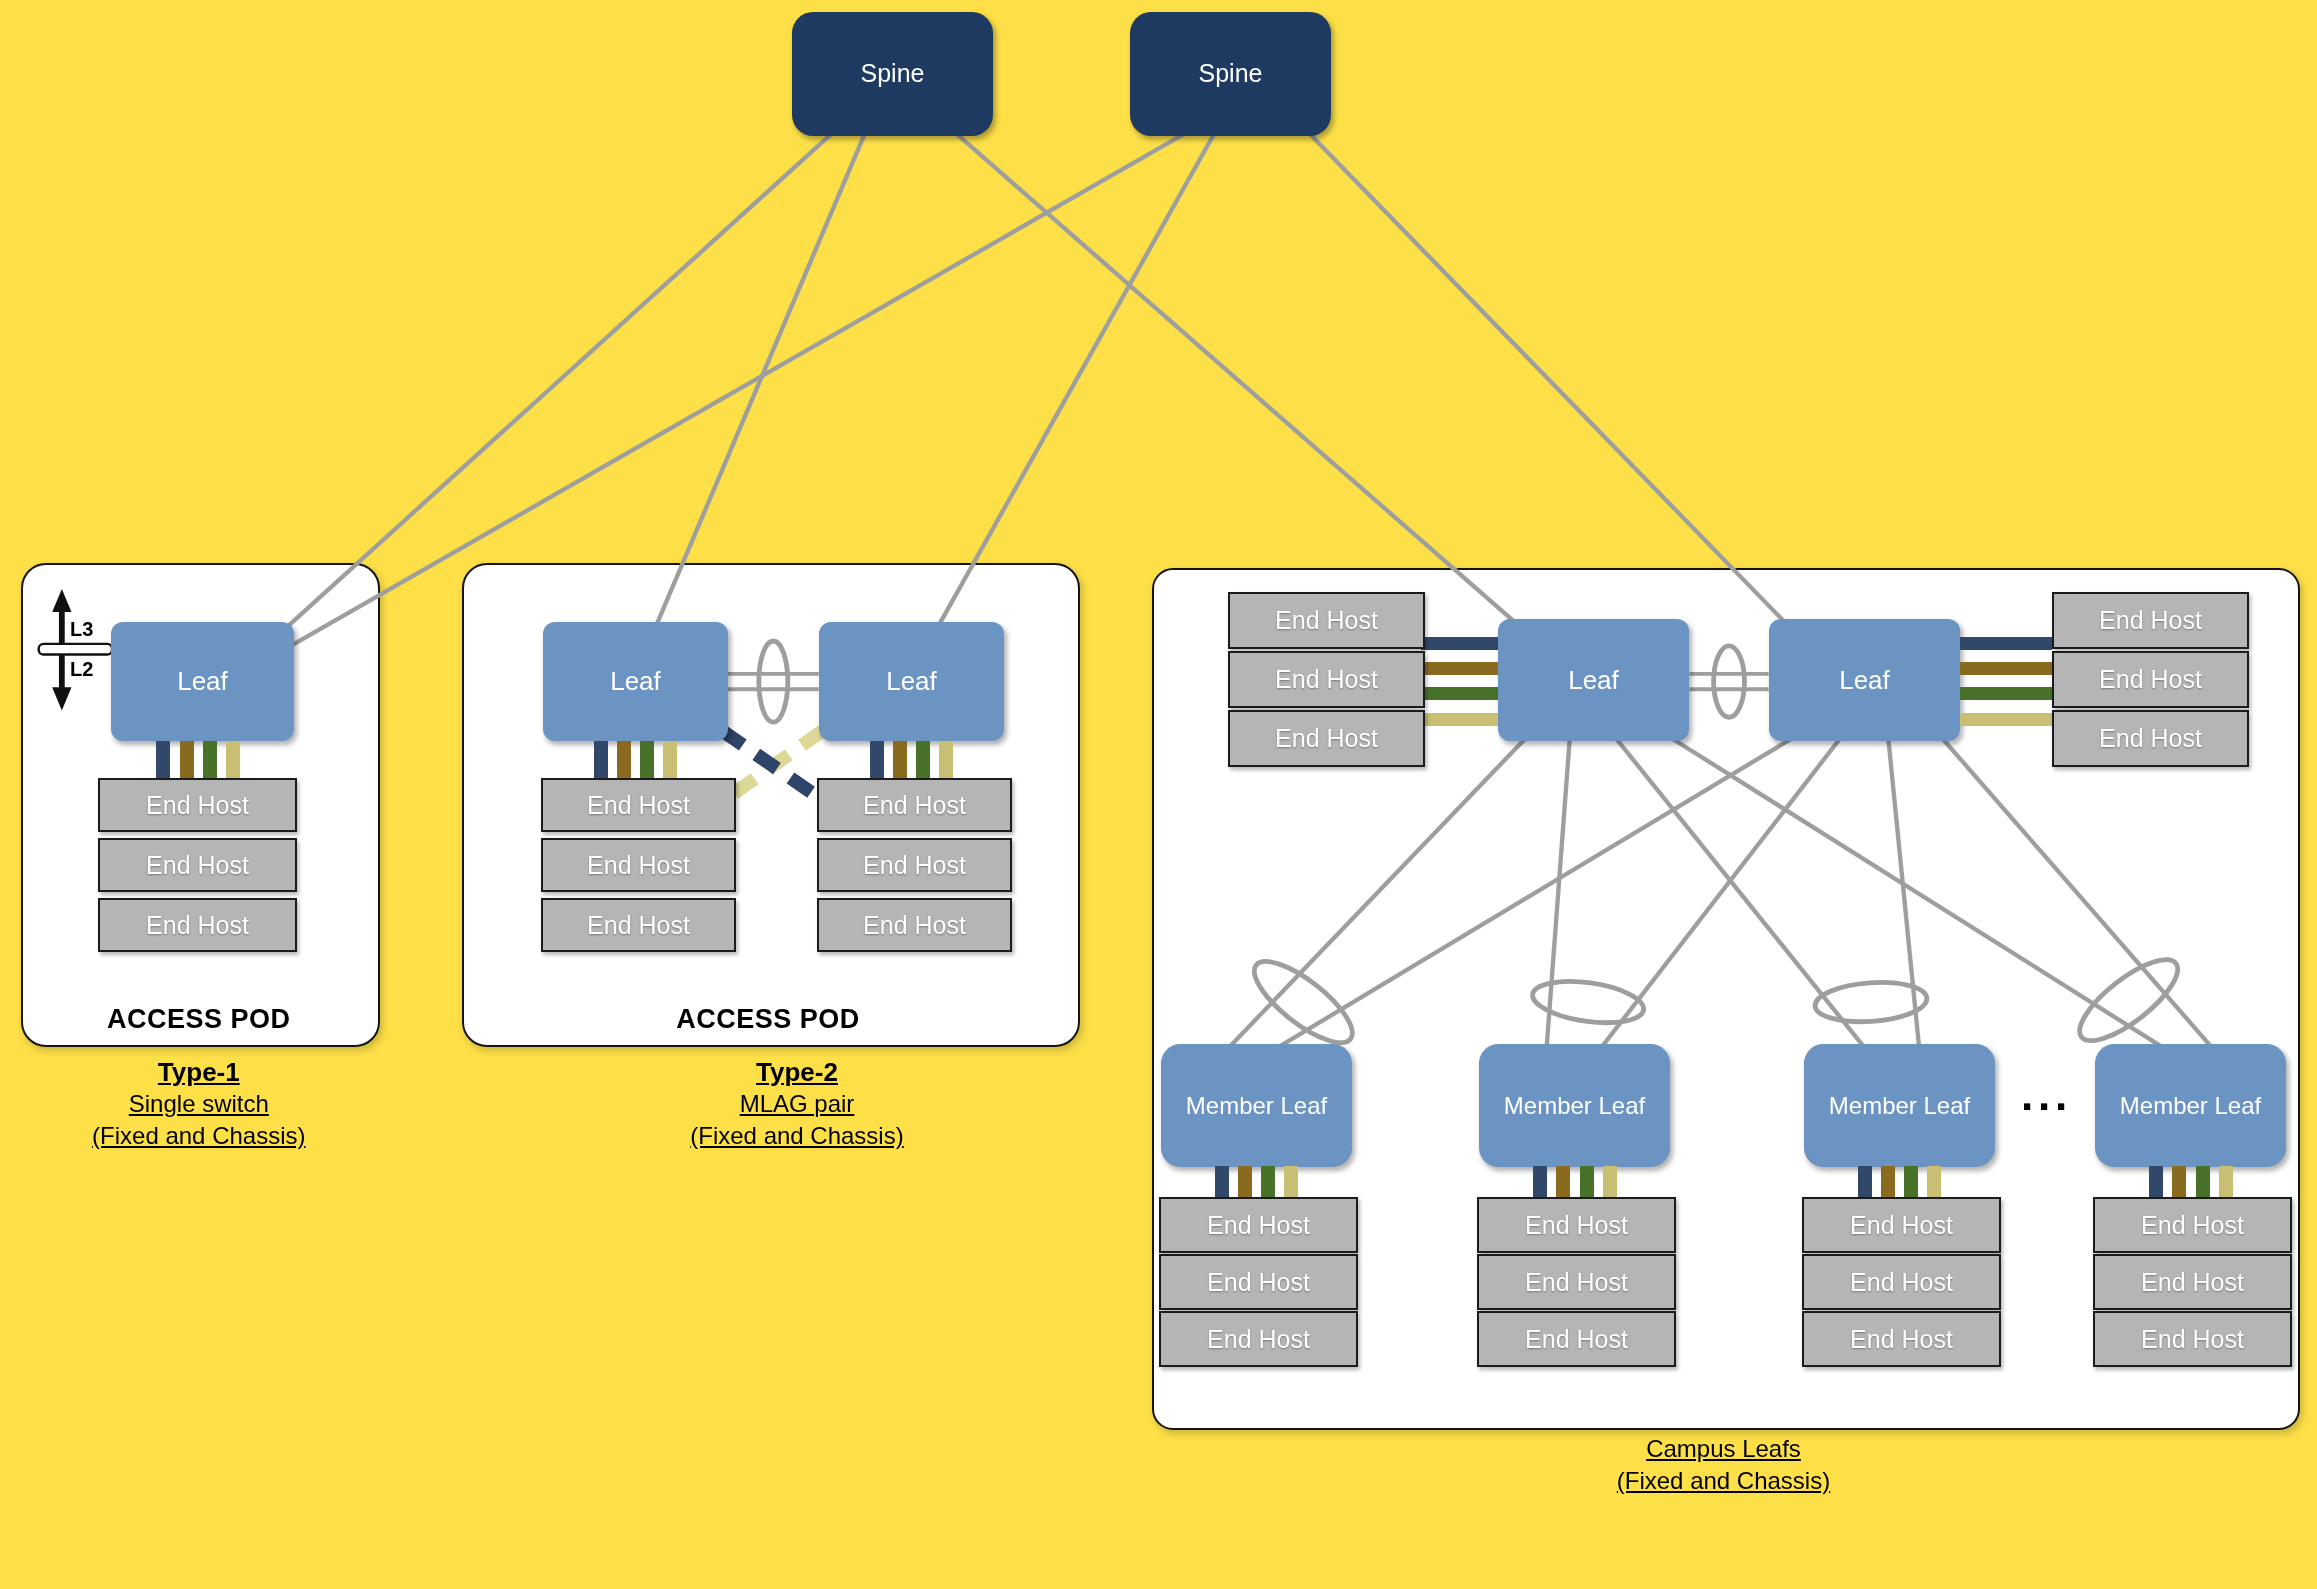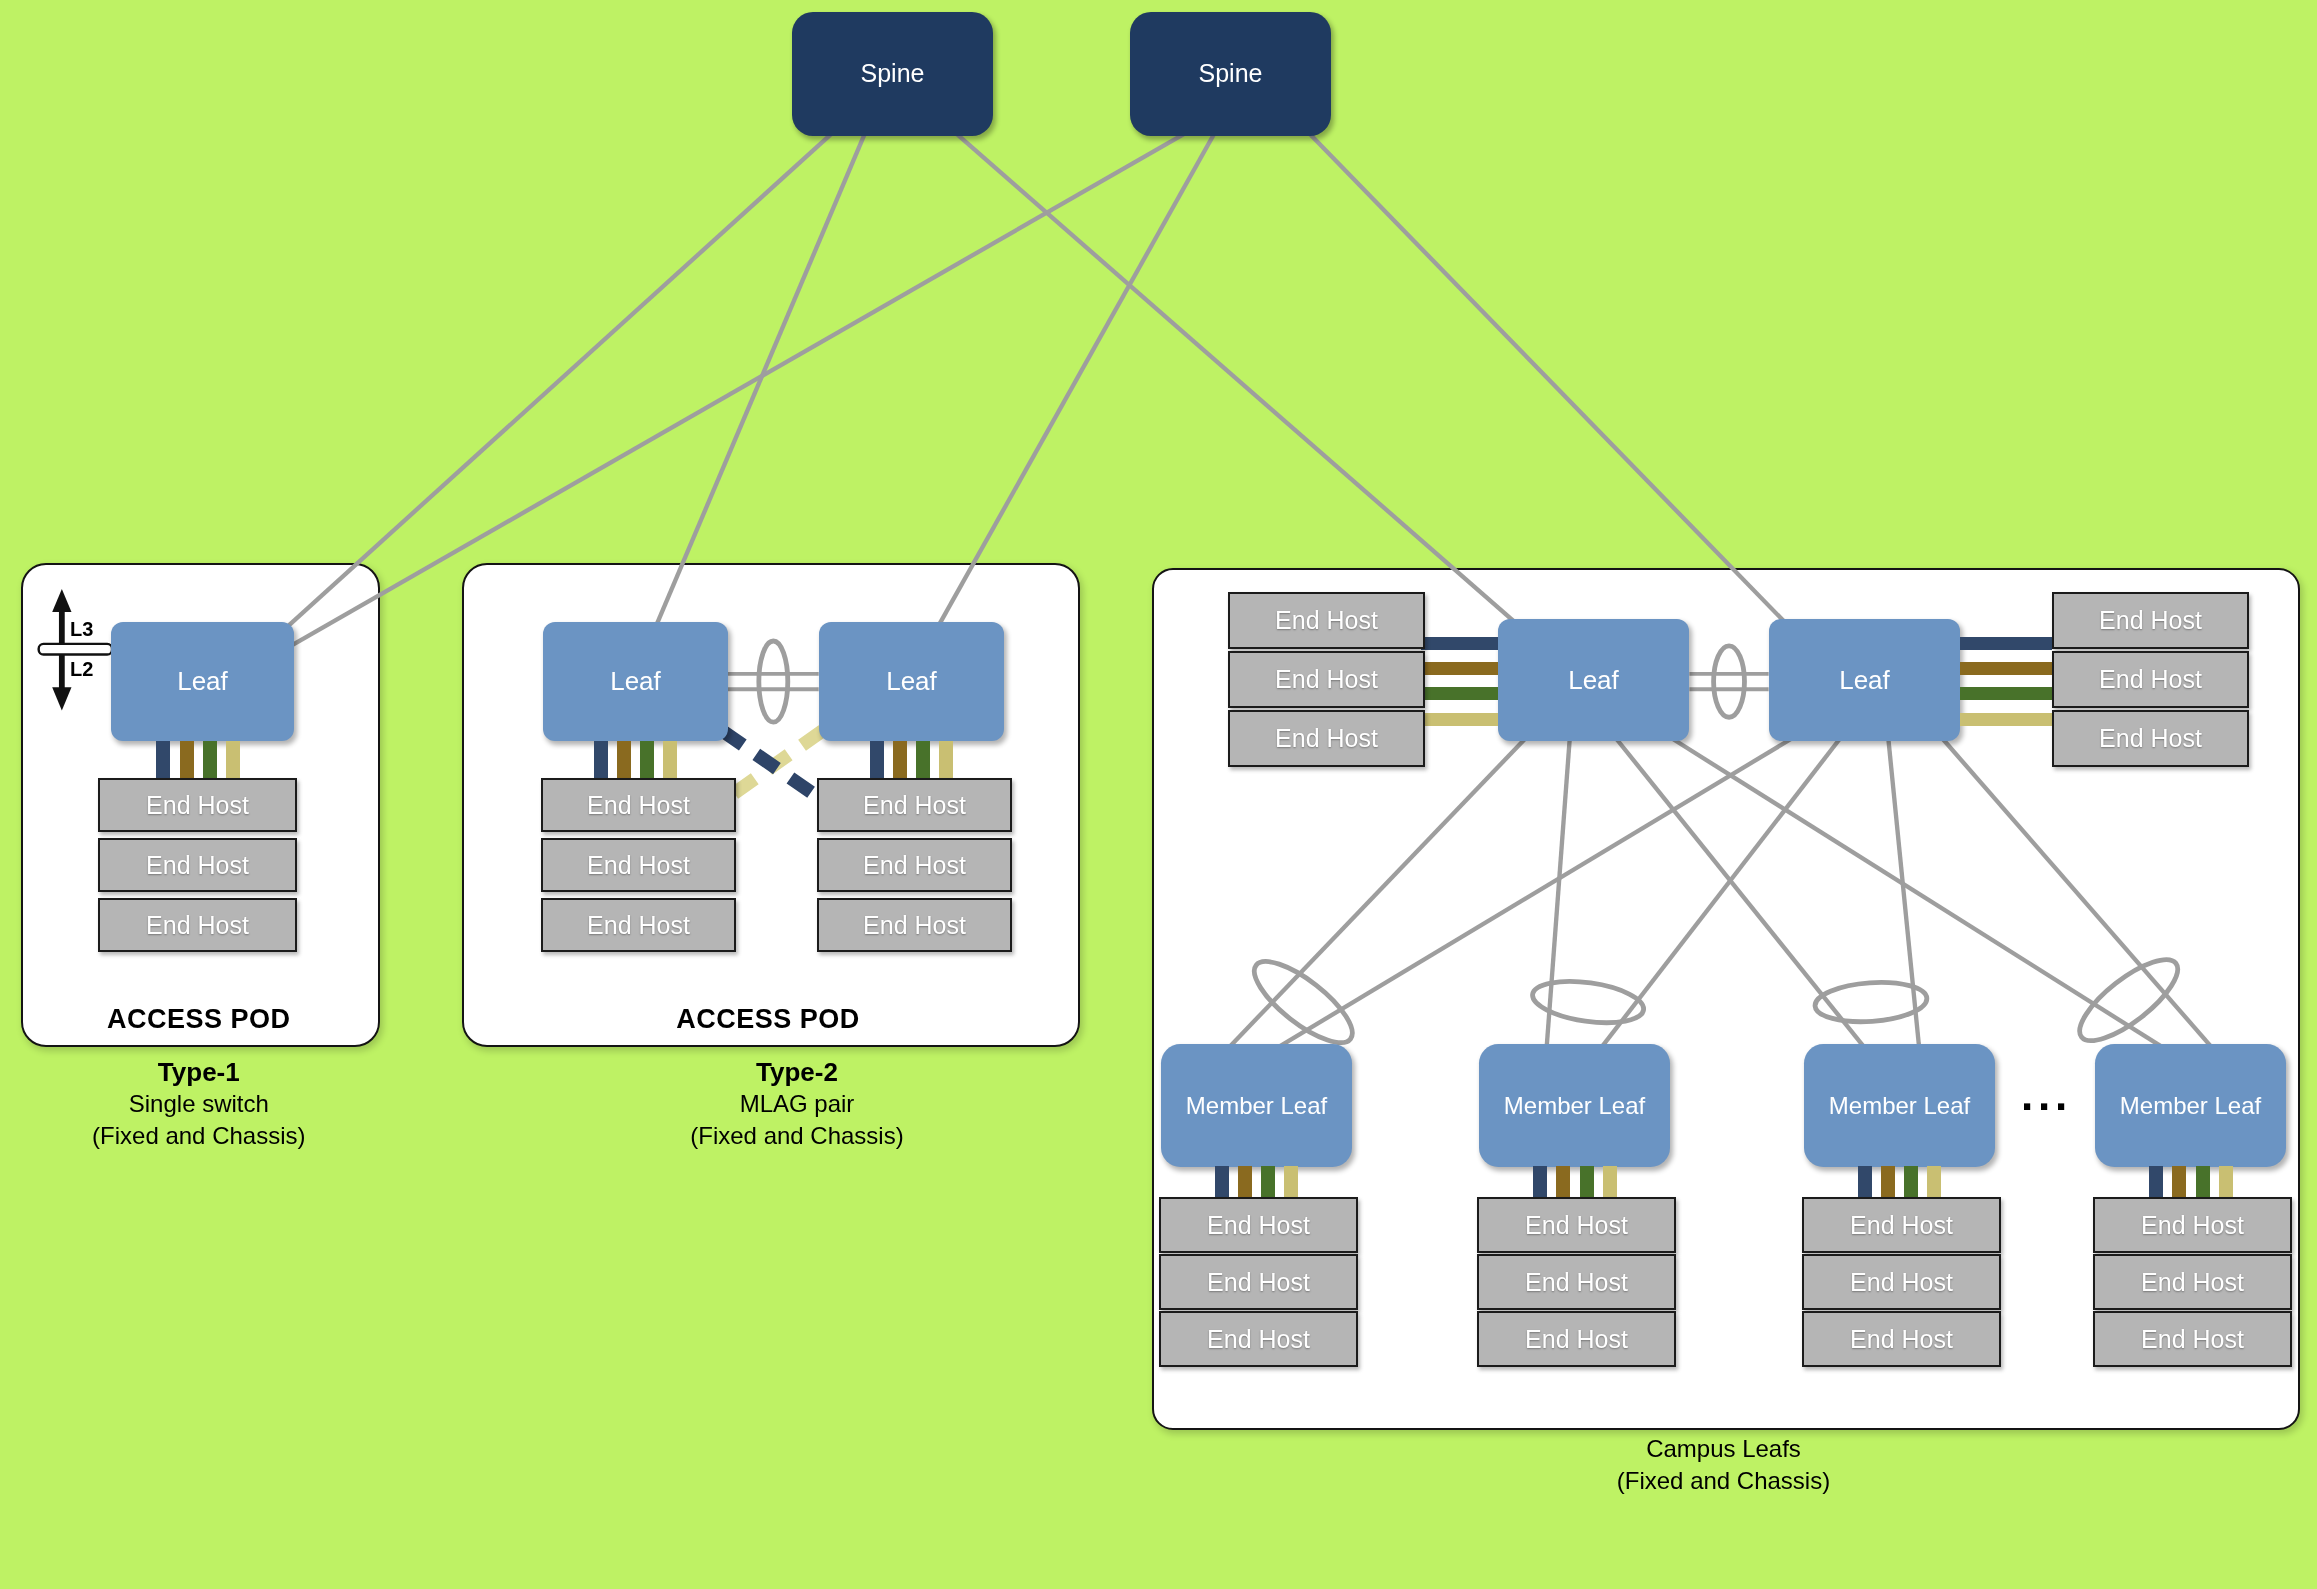--- a/index.html
+++ b/index.html
@@ -1,33 +1,33 @@
 <!DOCTYPE html>
 <html><head>
 <meta charset="utf-8">
 <title>Spine-Leaf Access Pod Types Diagram</title>
 <style>
   html,body{margin:0;padding:0;background:#ffffff;}
-  #canvas{position:relative;width:2317px;height:1589px;background:#bef264;overflow:hidden;
+  #canvas{position:relative;width:2317px;height:1589px;background:#fde047;overflow:hidden;
           font-family:"Liberation Sans", sans-serif;}
   svg.links{position:absolute;left:0;top:0;z-index:2;}
   .pod{position:absolute;border:2.9px solid #141414;border-radius:25px;background:#ffffff;
        box-shadow:2.9px 3.9px 7.7px rgba(0,0,0,0.18);z-index:1;}
   .node{position:absolute;display:flex;align-items:center;justify-content:center;
         color:#ffffff;z-index:3;box-shadow:2.9px 3.9px 5.8px rgba(0,0,0,0.30);}
   .spine{background:#1f3a60;border-radius:21px;font-size:25px;}
   .leaf{background:#6b94c3;border-radius:12px;font-size:26px;}
   .mleaf{background:#6b94c3;border-radius:19.3px;font-size:24px;}
   .eh{background:#b5b5b5;border:2.9px solid #1b1b1b;font-size:25px;
       text-shadow:0 1px 1.9px rgba(0,0,0,0.35);box-shadow:1.9px 2.9px 3.9px rgba(0,0,0,0.28);}
   .band{position:absolute;z-index:3;}
   .bn{background:#31486a;} .bg{background:#8a6a1f;} .bgr{background:#48722a;} .bk{background:#c9bf72;}
   .lbl{position:absolute;z-index:4;text-align:center;color:#000;}
   .podlbl{font-weight:bold;font-size:27px;letter-spacing:0.5px;}
-  .caption{font-size:24px;line-height:32px;}
+  .caption{font-size:24px;line-height:32px;text-decoration:underline;}
   .caption .t{font-weight:bold;font-size:26px;}
   .note{font-size:19.3px;color:#777777;line-height:32px;}
   .lmark{font-weight:bold;font-size:20px;z-index:5;}
   .dots{font-weight:bold;font-size:44px;letter-spacing:4.8px;}
 </style>
 </head>
 <body>
 
 <div id="canvas">
 

